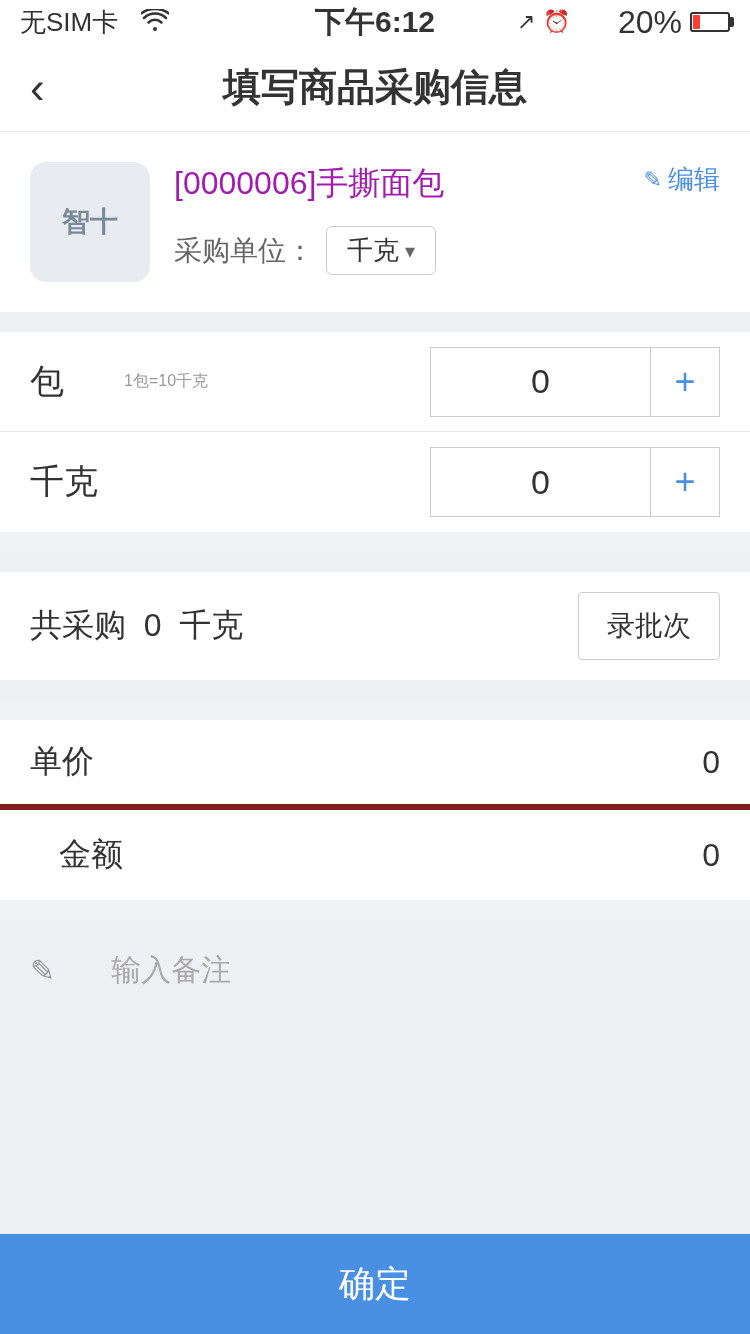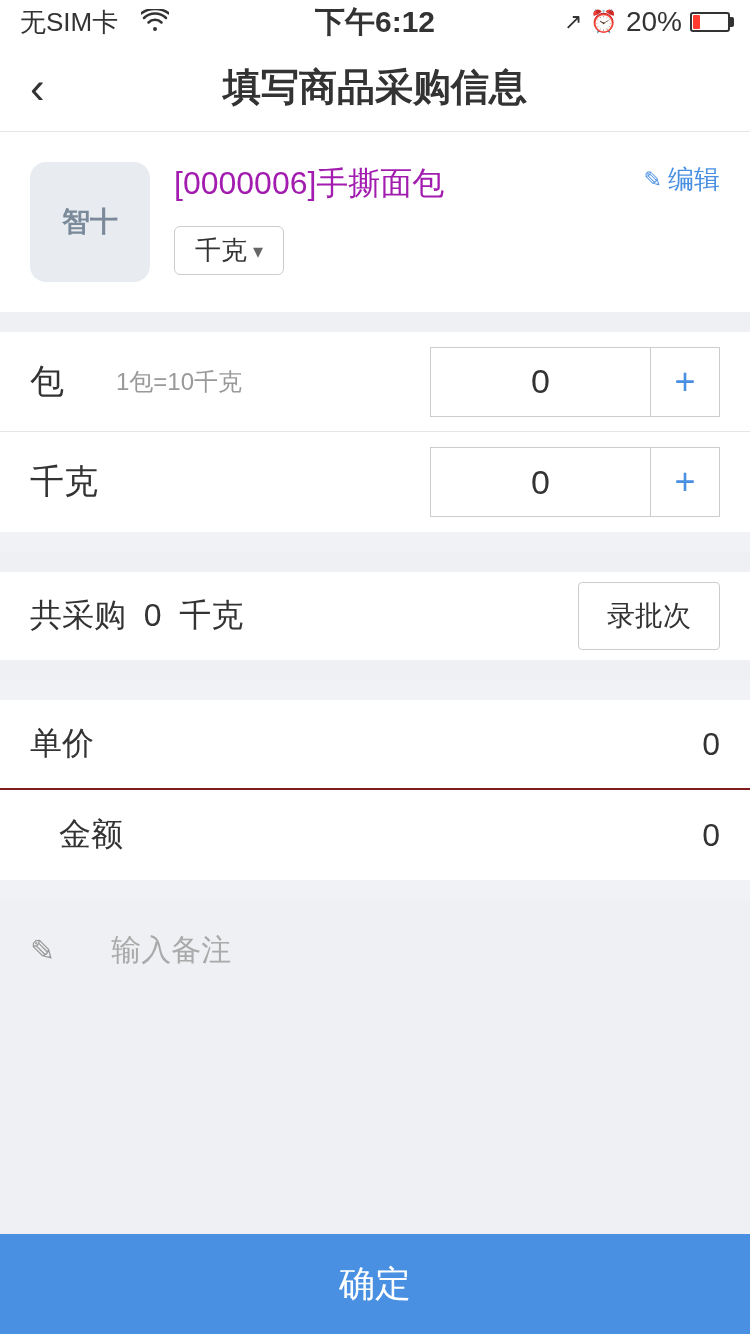--- a/index.html
+++ b/index.html
@@ -209,23 +209,23 @@
     }
     .input-row:last-child {
       border-bottom: none;
     }
     .input-row-label {
       font-size: 34px;
       color: #333;
       min-width: 80px;
     }
     .input-row-sublabel {
-      font-size: 24px;
+      font-size: 16px;
       color: #999;
-      margin-left: 6px;
+      margin-left: 14px;
       flex: 1;
     }
     .input-row-right {
       display: flex;
       align-items: center;
       gap: 0;
     }
     .quantity-input {
       width: 220px;
       height: 70px;
@@ -253,21 +253,21 @@
     
     .summary-section {
       background: #fff;
       margin-top: 20px;
     }
     .summary-row {
       display: flex;
       align-items: center;
       justify-content: space-between;
       padding: 0 30px;
-      height: 88px;
+      height: 108px;
     }
     .summary-text {
       font-size: 32px;
       color: #333;
     }
     .record-batch-btn {
       border: 1px solid #ccc;
       background: #fff;
       padding: 14px 28px;
       font-size: 28px;
@@ -280,21 +280,21 @@
     .price-section {
       background: #fff;
       margin-top: 20px;
     }
     .price-row {
       display: flex;
       align-items: center;
       justify-content: space-between;
       padding: 0 30px;
       height: 90px;
-      border-bottom: 2px solid #7f1d1d;
+      border-bottom: 6px solid #7f1d1d;
     }
     .price-row:last-child {
       border-bottom: none;
       margin-left: 29px;
     }
     .price-row-label {
       font-size: 32px;
       color: #333;
     }
     .price-row-value {
@@ -365,21 +365,21 @@
         <path d="M7.5 13.5C9.2 11.8 11.5 10.8 14 10.8s4.8 1 6.5 2.7" stroke="#333" stroke-width="2.5" fill="none" stroke-linecap="round"></path>
         <path d="M3 9C5.8 6.2 9.7 4.5 14 4.5s8.2 1.7 11 4.5" stroke="#333" stroke-width="2.5" fill="none" stroke-linecap="round"></path>
         <path d="M0 4.5C3.6 1.7 8.6 0 14 0s10.4 1.7 14 4.5" stroke="#333" stroke-width="2.5" fill="none" stroke-linecap="round"></path>
       </svg>
     </span>
   </div>
   <div class="status-center">下午6:12</div>
   <div class="status-right">
     <span style="font-size:22px;">↗</span>
     <span style="font-size:22px;">⏰</span>
-    <span style="font-size:28px;">20%</span>
+    <span style="font-size:32px;margin-left:39px;">20%</span>
     <div class="battery-icon">
       <div class="battery-body">
         <div class="battery-fill"></div>
       </div>
     </div>
   </div>
 </div>
 
 <div class="nav-bar">
   <span class="nav-back">‹</span>
@@ -388,20 +388,21 @@
 
 <div class="main-content">
 
   <div class="product-card">
     <div class="product-image">
       <span class="product-image-logo" style="font-size:28px;color:#7a8a9a;font-weight:600;">智十</span>
     </div>
     <div class="product-info">
       <div class="product-name">[0000006]手撕面包</div>
       <div class="product-unit-row">
+        <span class="unit-label">采购单位：</span>
         <div class="unit-select">
           <span>千克</span>
           <span class="unit-select-arrow">▾</span>
         </div>
       </div>
     </div>
     <span class="product-edit">
       <span style="font-size:22px;">✎</span>
       <span>编辑</span>
     </span>

